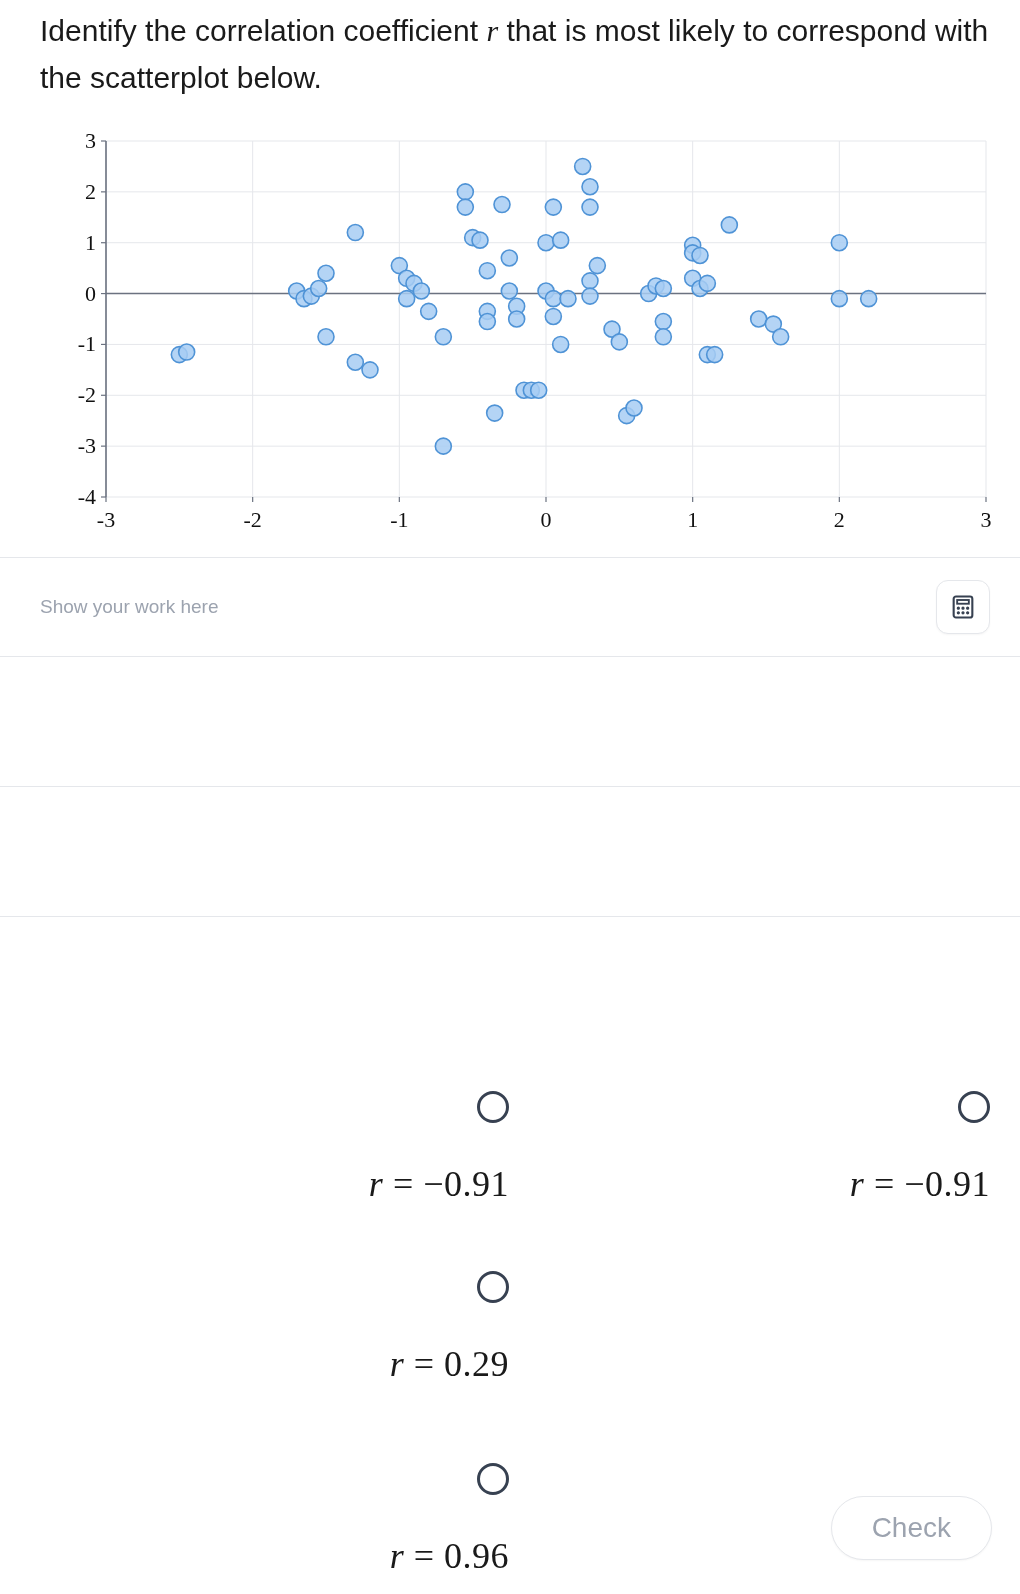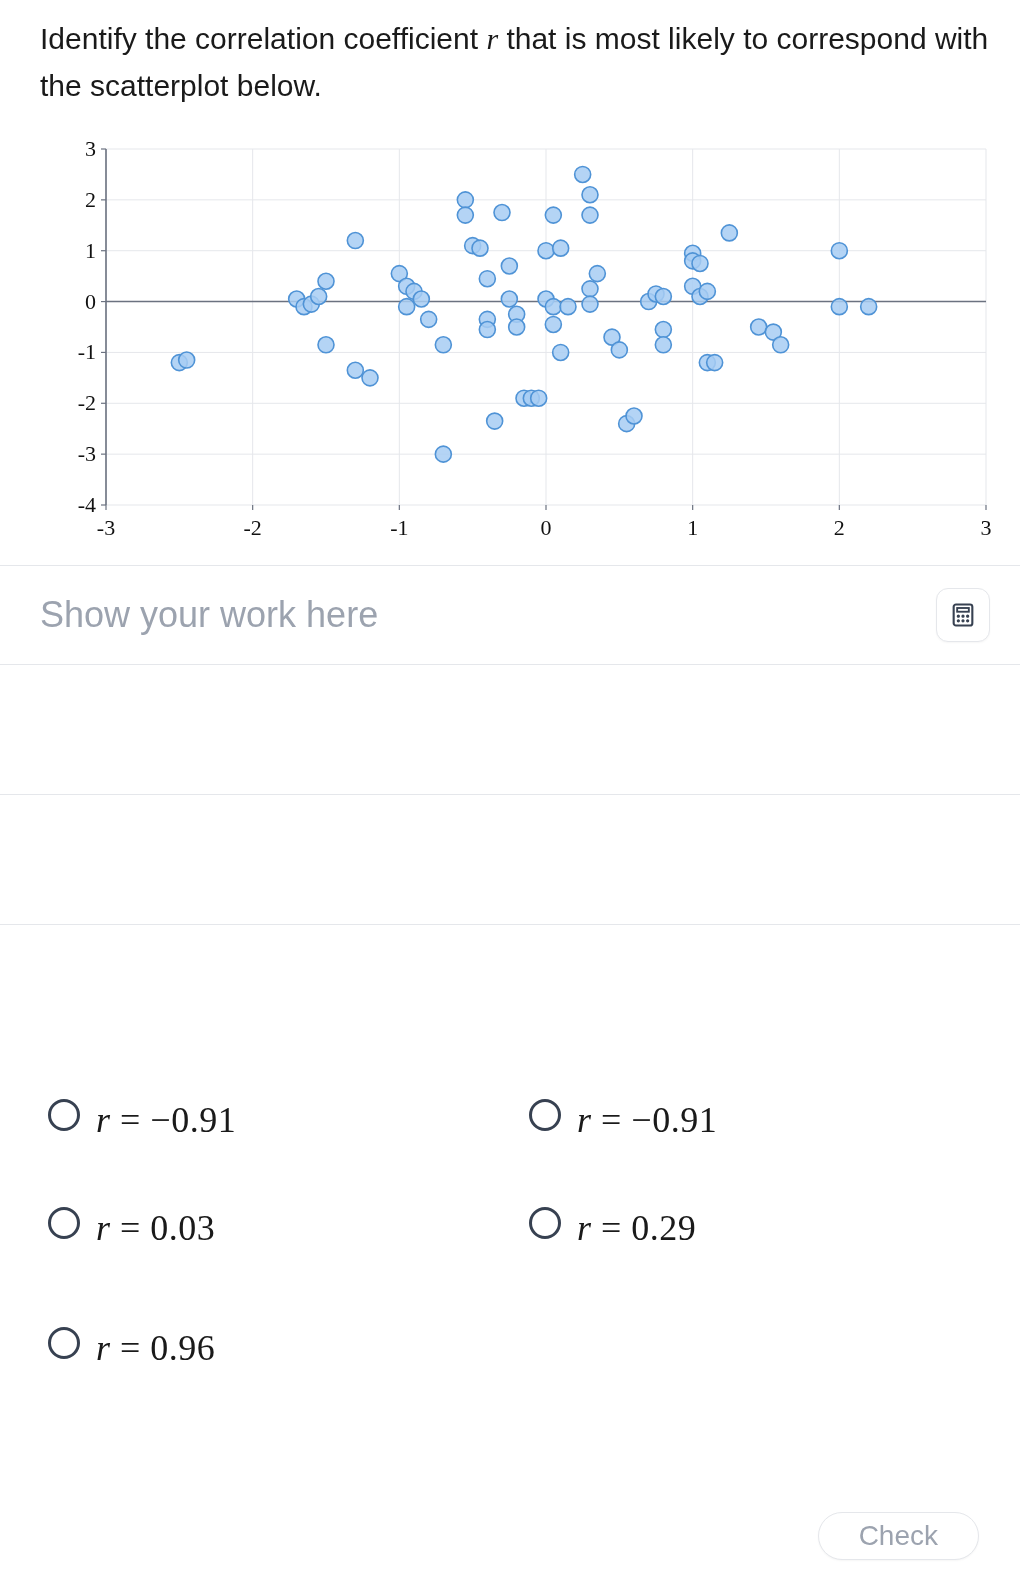--- a/index.html
+++ b/index.html
@@ -1,41 +1,41 @@
 <!DOCTYPE html>
 <html><head>
 <meta charset="utf-8">
 <style>
   * { box-sizing: border-box; margin: 0; padding: 0; }
   html, body { width: 1020px; height: 1594px; font-family: -apple-system, BlinkMacSystemFont, 'Segoe UI', Arial, sans-serif; background: #fff; color: #1a1a1a; }
   body { position: relative; overflow: hidden; }
 
   .question-area { padding: 0 30px 0 40px; }
-  .question-text { font-size: 30px; line-height: 1.55; font-weight: 400; padding-top: 16px; }
+  .question-text { font-size: 30px; line-height: 1.55; font-weight: 400; padding-top: 8px; }
   .question-text .ital { font-family: 'Times New Roman', serif; font-style: italic; }
 
   .chart-wrap { margin-top: 20px; margin-left: 6px; width: 960px; }
   svg.chart { width: 960px; height: 420px; display:block; }
 
   .work-section { margin-top: 16px; border-top: 1px solid #e5e7eb; padding: 22px 30px 22px 40px; display:flex; align-items:center; justify-content:space-between; }
-  .work-placeholder { color:#9ca3af; font-size:36px; font-weight:400; }
+  .work-placeholder { color:#9ca3af; font-size:19px; font-weight:400; }
   .calc-btn { width:54px; height:54px; border:1px solid #e5e7eb; border-radius:12px; background:#fff; display:flex; align-items:center; justify-content:center; box-shadow:0 1px 2px rgba(0,0,0,.04); cursor:pointer; }
   .calc-btn svg { width:28px; height:28px; stroke:#374151; fill:none; }
 
   .lines-area { border-top: 1px solid #e5e7eb; }
   .rule { height:130px; border-bottom:1px solid #e5e7eb; }
   .rule:last-child { border-bottom:none; }
 
   .options { padding: 44px 30px 0 48px; display:grid; grid-template-columns: 1fr 1fr; row-gap: 66px; column-gap: 20px; }
-  .opt { display:flex; align-items:flex-start; gap:16px; cursor:pointer; }
+  .opt { display:flex; align-items:flex-end; gap:40px; cursor:pointer;flex-direction:column; }
   .opt .ring { width:32px; height:32px; border-radius:50%; border:3px solid #374151; flex:0 0 auto; }
   .opt .math { font-family:'Times New Roman', serif; font-size:36px; letter-spacing:0.5px; }
   .r5 { grid-column: 1 / 2; margin-top: 12px; }
 
-  .check-btn { position:absolute; right:41px; bottom:34px; height:48px; padding:0 40px; border-radius:36px; border:1px solid #e5e7eb; background:#fff; color:#9ca3af; font-size:28px; display:flex; align-items:center; justify-content:center; cursor:pointer; box-shadow:0 1px 2px rgba(0,0,0,.04); }
+  .check-btn { position:absolute; right:28px; bottom:34px; height:64px; padding:0 40px; border-radius:36px; border:1px solid #e5e7eb; background:#fff; color:#9ca3af; font-size:28px; display:flex; align-items:center; justify-content:center; cursor:pointer; box-shadow:0 1px 2px rgba(0,0,0,.04); }
 </style>
 </head>
 <body>
 
 <div class="question-area">
   <p class="question-text">
     <span>Identify the correlation coefficient </span><span class="ital">r</span><span> that is most likely to correspond with the scatterplot below.</span>
   </p>
 
   <div class="chart-wrap">
@@ -197,26 +197,20 @@
   </div>
   <div class="opt">
     <span class="ring"></span>
     <span class="math">
       <i><span>r</span></i><span> = </span><span>−</span><span>0.91</span>
     </span>
   </div>
   <div class="opt">
     <span class="ring"></span>
     <span class="math">
-      <i><span>r</span></i><span> = </span><span></span><span>0.03</span>
-    </span>
-  </div>
-  <div class="opt">
-    <span class="ring"></span>
-    <span class="math">
       <i><span>r</span></i><span> = </span><span></span><span>0.29</span>
     </span>
   </div>
   <div class="opt r5">
     <span class="ring"></span>
     <span class="math">
       <i><span>r</span></i><span> = </span><span></span><span>0.96</span>
     </span>
   </div>
 </div>

